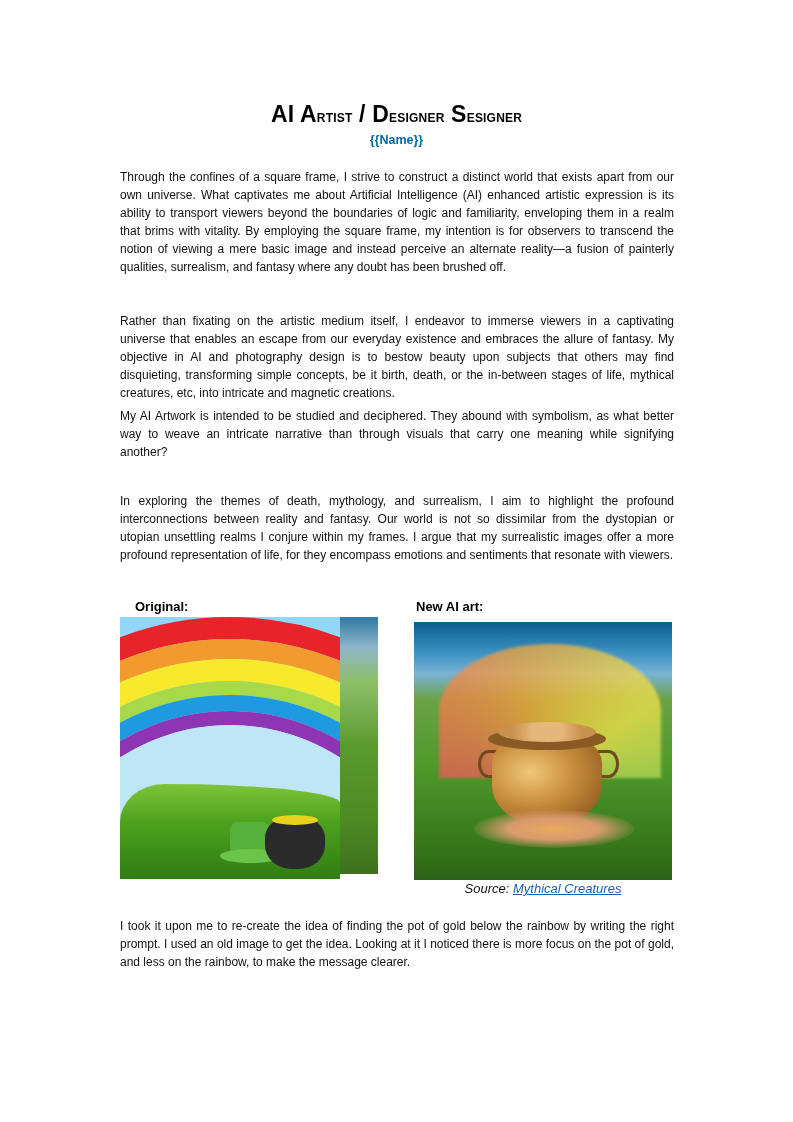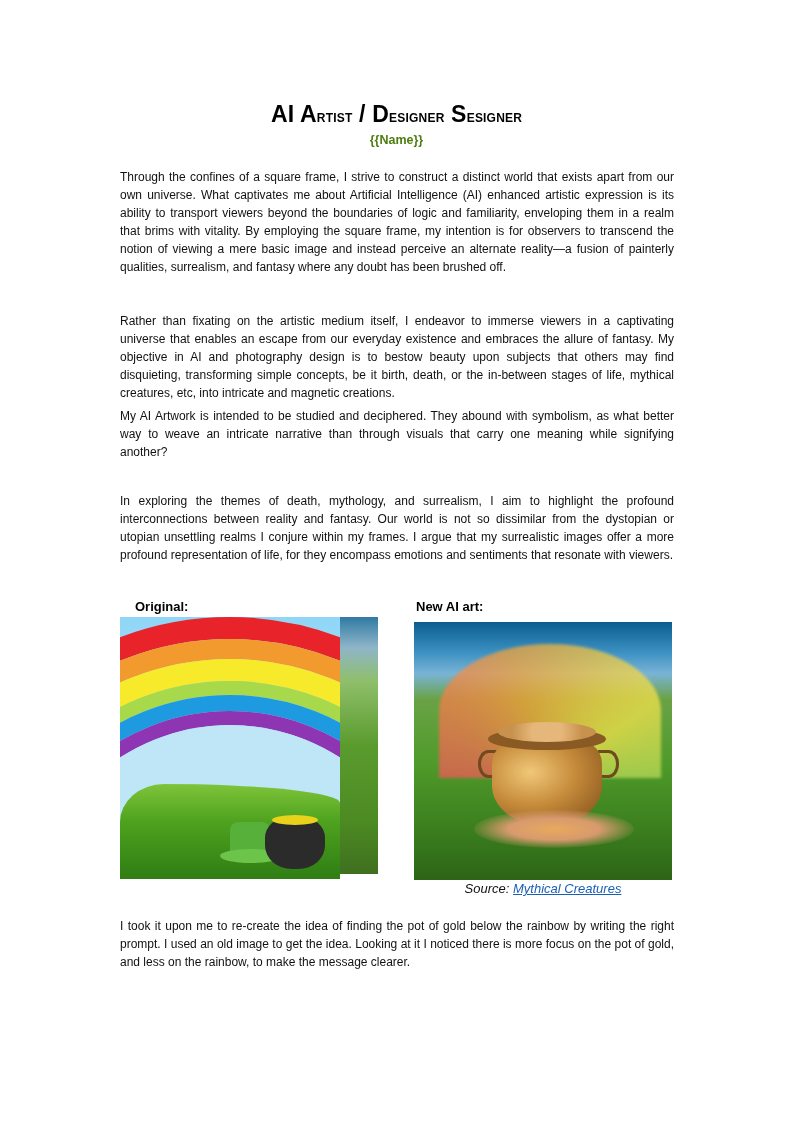--- a/index.html
+++ b/index.html
@@ -2,21 +2,21 @@
 <html><head>
 <meta charset="utf-8">
 <style>
   html, body { margin: 0; padding: 0; background: #ffffff; }
   body { width: 793px; height: 1122px; position: relative; overflow: hidden;
          font-family: "Liberation Sans", "DejaVu Sans", sans-serif; color: #111; }
   .title { position: absolute; top: 101px; left: 0; width: 793px; text-align: center;
            font-weight: bold; font-size: 23px; letter-spacing: 0.2px; color: #000; }
   .title .sc { font-size: 12px; }
   .subtitle { position: absolute; top: 133px; left: 0; width: 793px; text-align: center;
-              font-weight: bold; font-size: 12.5px; color: #4d7c0f; }
+              font-weight: bold; font-size: 12.5px; color: #0369a1; }
   .para { position: absolute; left: 120px; width: 554px; font-size: 12px; line-height: 18px;
           text-align: justify; color: #111; margin: 0; }
   .p1 { top: 168px; } .p2 { top: 312px; } .p3 { top: 407px; } .p4 { top: 492px; }
   .p5 { top: 917px; }
   .label { position: absolute; font-weight: bold; font-size: 13px; color: #000; }
   .lbl-orig { left: 135px; top: 599px; }
   .lbl-new { left: 416px; top: 599px; }
 
   
   .orig { position: absolute; left: 120px; top: 617px; width: 258px; height: 262px; overflow: hidden; }

